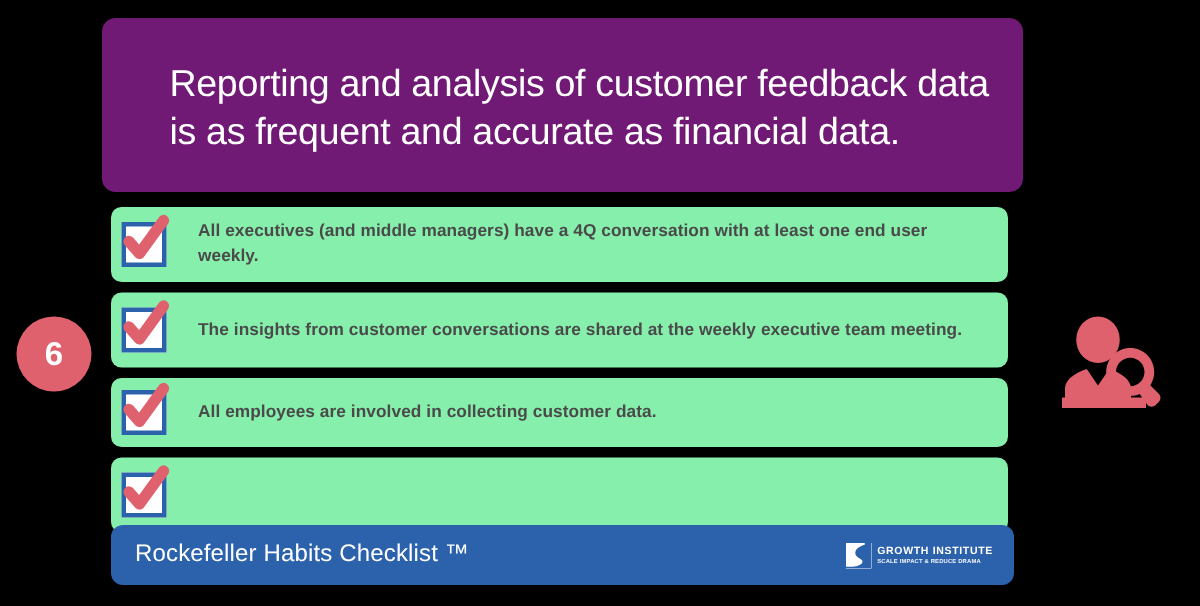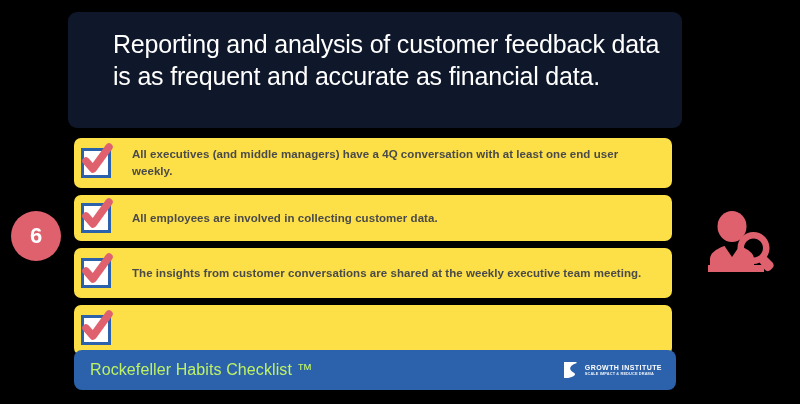--- a/index.html
+++ b/index.html
@@ -41,43 +41,43 @@
     line-height: 1;
   }
 
   
   .header {
     position: absolute;
     left: 68px;
     top: 12px;
     width: 614px;
     height: 116px;
-    background: #0f172a;
+    background: #701a75;
     border-radius: 9px;
     box-sizing: border-box;
-    padding: 16px 22px 10px 45px;
+    padding: 28px 22px 10px 45px;
   }
   .header-text {
     color: #FFFFFF;
     font-size: 25px;
     line-height: 1.28;
     font-weight: normal;
     letter-spacing: -0.2px;
   }
 
   
   .rows {
     position: absolute;
     left: 74px;
     top: 138px;
     width: 598px;
   }
   .row {
     position: relative;
-    background: #fde047;
+    background: #86efac;
     border-radius: 7px;
     margin-bottom: 7px;
     min-height: 46px;
     display: flex;
     align-items: center;
     box-sizing: border-box;
     padding: 6px 14px 6px 58px;
   }
   .row.tall { min-height: 50px; }
 
@@ -123,21 +123,21 @@
     height: 40px;
     background: #2C62AC;
     border-radius: 8px;
     display: flex;
     align-items: center;
     justify-content: space-between;
     box-sizing: border-box;
     padding: 0 14px 0 16px;
   }
   .footer-title {
-    color: #bef264;
+    color: #ffffff;
     font-size: 16px;
     font-weight: normal;
     letter-spacing: 0.1px;
   }
   .logo {
     display: flex;
     align-items: center;
     gap: 4px;
   }
   .logo-mark {
@@ -197,38 +197,38 @@
     <div class="row tall">
       <span class="checkbox">
         <span class="box"></span>
         <svg viewBox="0 0 34 36" xmlns="http://www.w3.org/2000/svg" aria-hidden="true">
           <path d="M7 17 L14 25 L30 3" fill="none" stroke="#E0616E" stroke-width="7.5" stroke-linecap="round" stroke-linejoin="round"></path>
         </svg>
       </span>
       <span class="row-text">All executives (and middle managers) have a 4Q conversation with at least one end user weekly.</span>
     </div>
 
+    <div class="row tall">
+      <span class="checkbox">
+        <span class="box"></span>
+        <svg viewBox="0 0 34 36" xmlns="http://www.w3.org/2000/svg" aria-hidden="true">
+          <path d="M7 17 L14 25 L30 3" fill="none" stroke="#E0616E" stroke-width="7.5" stroke-linecap="round" stroke-linejoin="round"></path>
+        </svg>
+      </span>
+      <span class="row-text">The insights from customer conversations are shared at the weekly executive team meeting.</span>
+    </div>
+
     <div class="row">
       <span class="checkbox">
         <span class="box"></span>
         <svg viewBox="0 0 34 36" xmlns="http://www.w3.org/2000/svg" aria-hidden="true">
           <path d="M7 17 L14 25 L30 3" fill="none" stroke="#E0616E" stroke-width="7.5" stroke-linecap="round" stroke-linejoin="round"></path>
         </svg>
       </span>
       <span class="row-text">All employees are involved in collecting customer data.</span>
-    </div>
-
-    <div class="row tall">
-      <span class="checkbox">
-        <span class="box"></span>
-        <svg viewBox="0 0 34 36" xmlns="http://www.w3.org/2000/svg" aria-hidden="true">
-          <path d="M7 17 L14 25 L30 3" fill="none" stroke="#E0616E" stroke-width="7.5" stroke-linecap="round" stroke-linejoin="round"></path>
-        </svg>
-      </span>
-      <span class="row-text">The insights from customer conversations are shared at the weekly executive team meeting.</span>
     </div>
 
     <div class="row tall">
       <span class="checkbox">
         <span class="box"></span>
         <svg viewBox="0 0 34 36" xmlns="http://www.w3.org/2000/svg" aria-hidden="true">
           <path d="M7 17 L14 25 L30 3" fill="none" stroke="#E0616E" stroke-width="7.5" stroke-linecap="round" stroke-linejoin="round"></path>
         </svg>
       </span>
     </div>

